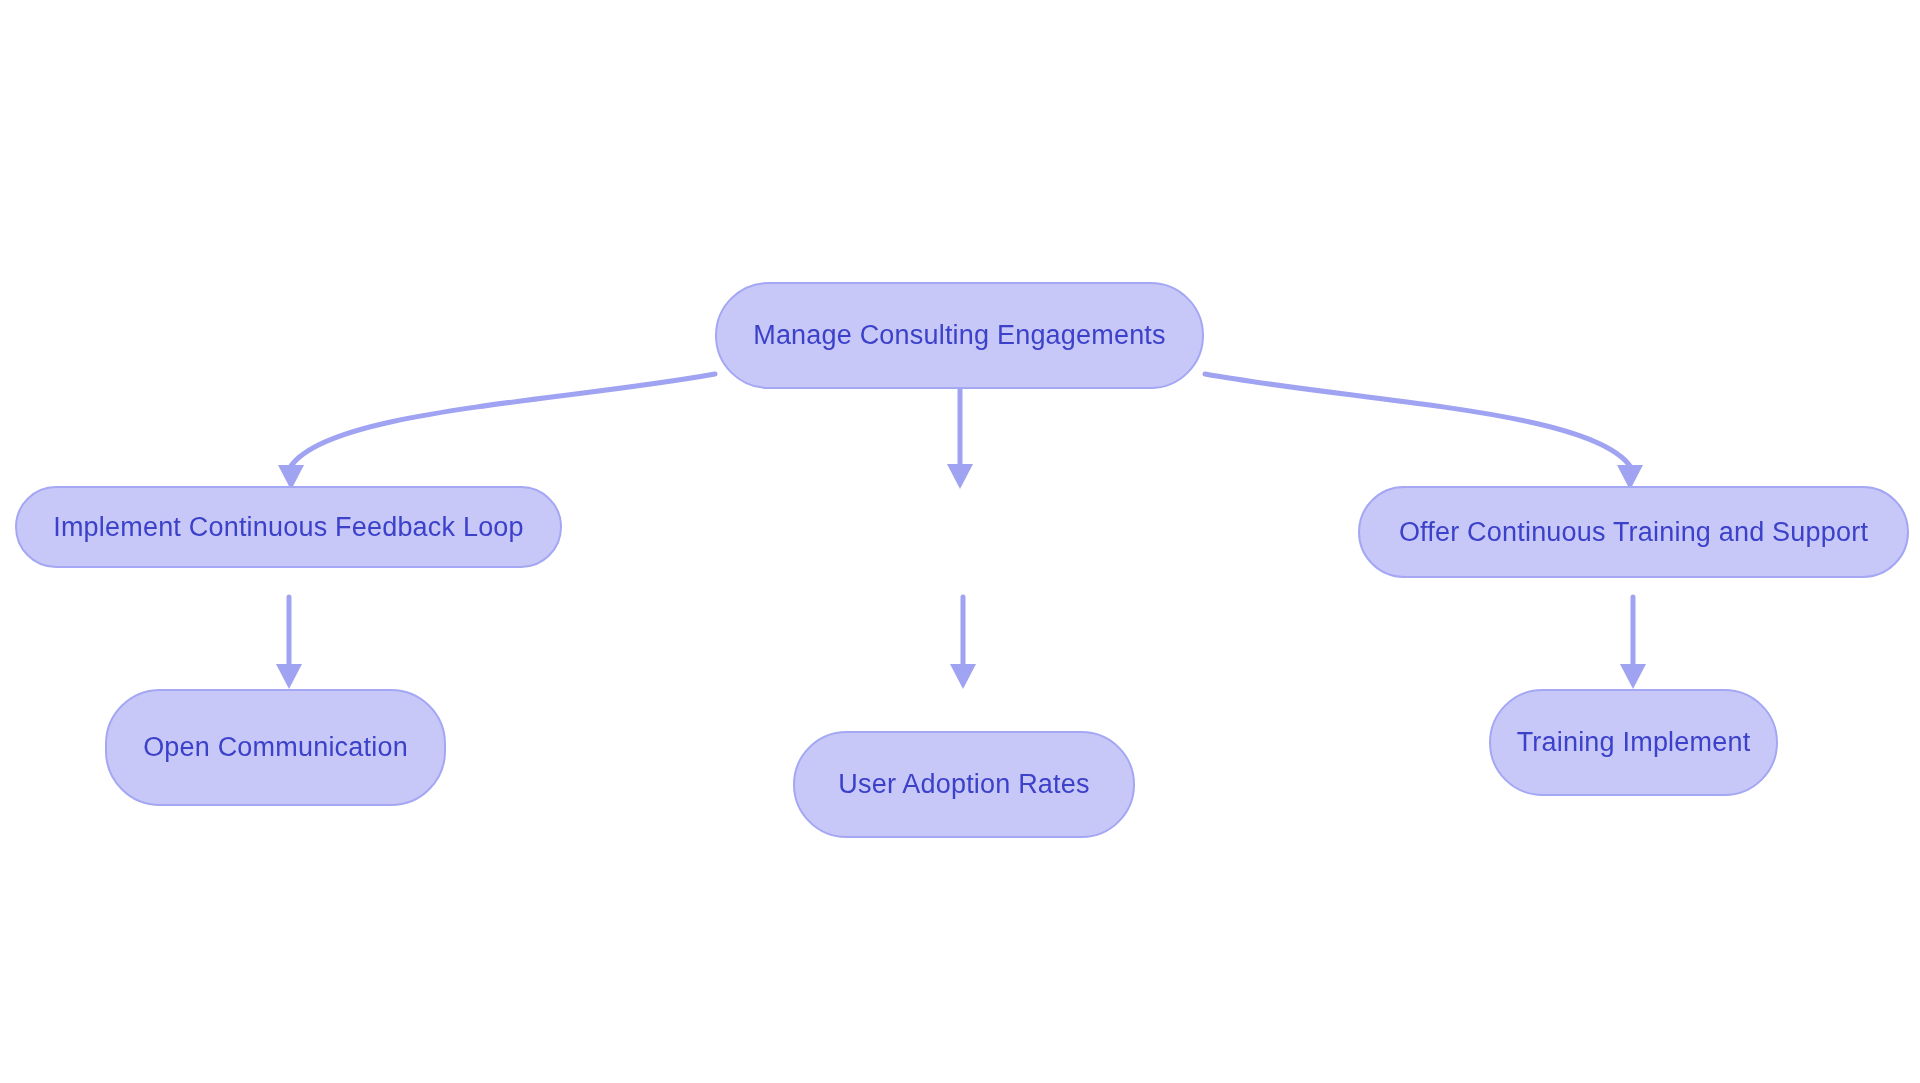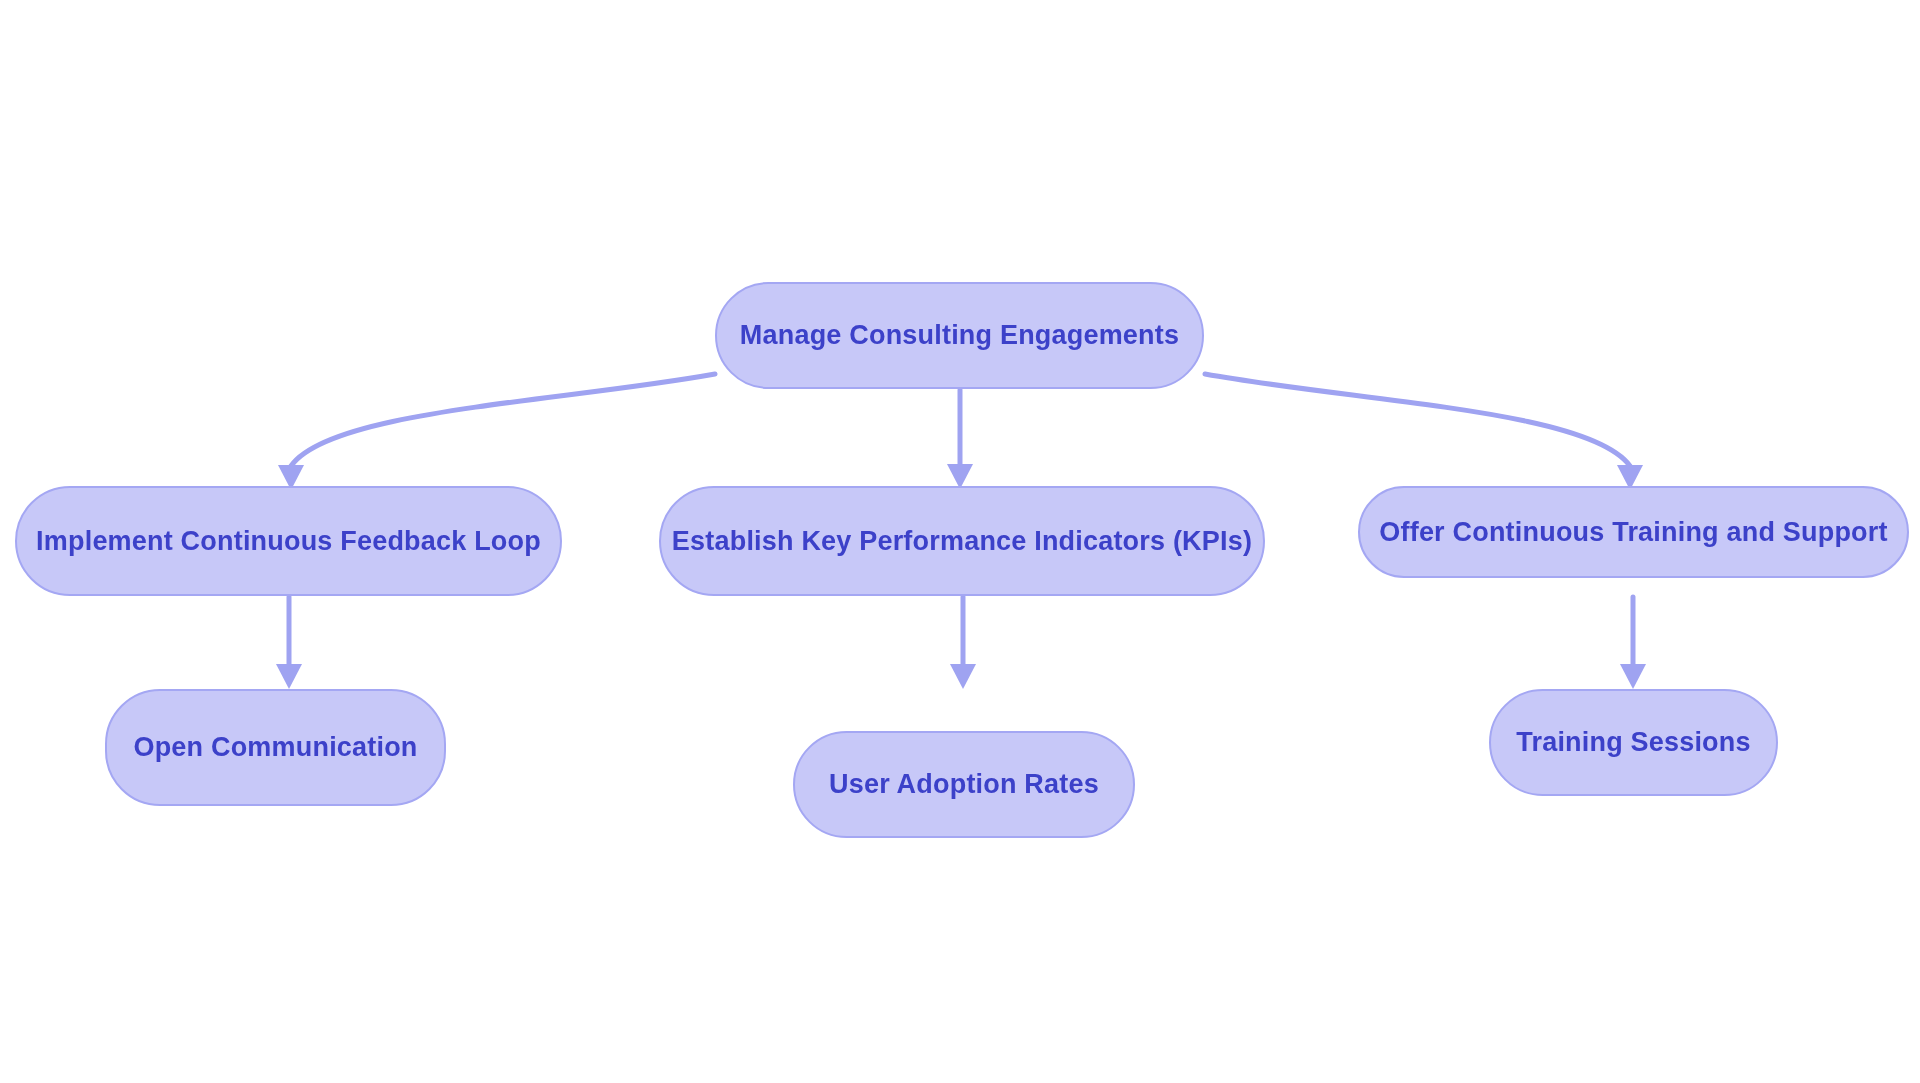--- a/index.html
+++ b/index.html
@@ -39,24 +39,23 @@
     border: 2px solid var(--node-border);
     border-radius: 55px;
     display: flex;
     align-items: center;
     justify-content: center;
     text-align: center;
     color: var(--node-text);
     font-size: 27px;
     letter-spacing: 0.2px;
     white-space: nowrap;
-    font-weight: bold;
   }
   .node-root          { left: 715px;  top: 282px; width: 489px; height: 107px; }
-  .node-feedback      { left: 15px;   top: 486px; width: 547px; height: 110px; }
+  .node-feedback      { left: 15px;   top: 486px; width: 547px; height: 82px; }
   .node-kpis          { left: 659px;  top: 486px; width: 606px; height: 110px; }
   .node-training      { left: 1358px; top: 486px; width: 551px; height: 92px; }
   .node-communication { left: 105px;  top: 689px; width: 341px; height: 117px; }
   .node-adoption      { left: 793px;  top: 689px; width: 342px; height: 107px; margin-top: 42px; }
   .node-sessions      { left: 1489px; top: 689px; width: 289px; height: 107px; }
 </style>
 </head>
 <body>
 
 <div class="canvas">
@@ -83,33 +82,30 @@
   </svg>
 
   <div class="node node-root">
     <span>Manage Consulting Engagements</span>
   </div>
 
   <div class="node node-feedback">
     <span>Implement Continuous Feedback Loop</span>
   </div>
 
-  <div class="node node-kpis">
-    <span>Establish Key Performance Indicators (KPIs)</span>
-  </div>
 
   <div class="node node-training">
     <span>Offer Continuous Training and Support</span>
   </div>
 
   <div class="node node-communication">
     <span>Open Communication</span>
   </div>
 
   <div class="node node-adoption">
     <span>User Adoption Rates</span>
   </div>
 
   <div class="node node-sessions">
-    <span>Training Sessions</span>
+    <span>Training Implement</span>
   </div>
 
 </div>
 
 </body></html>

